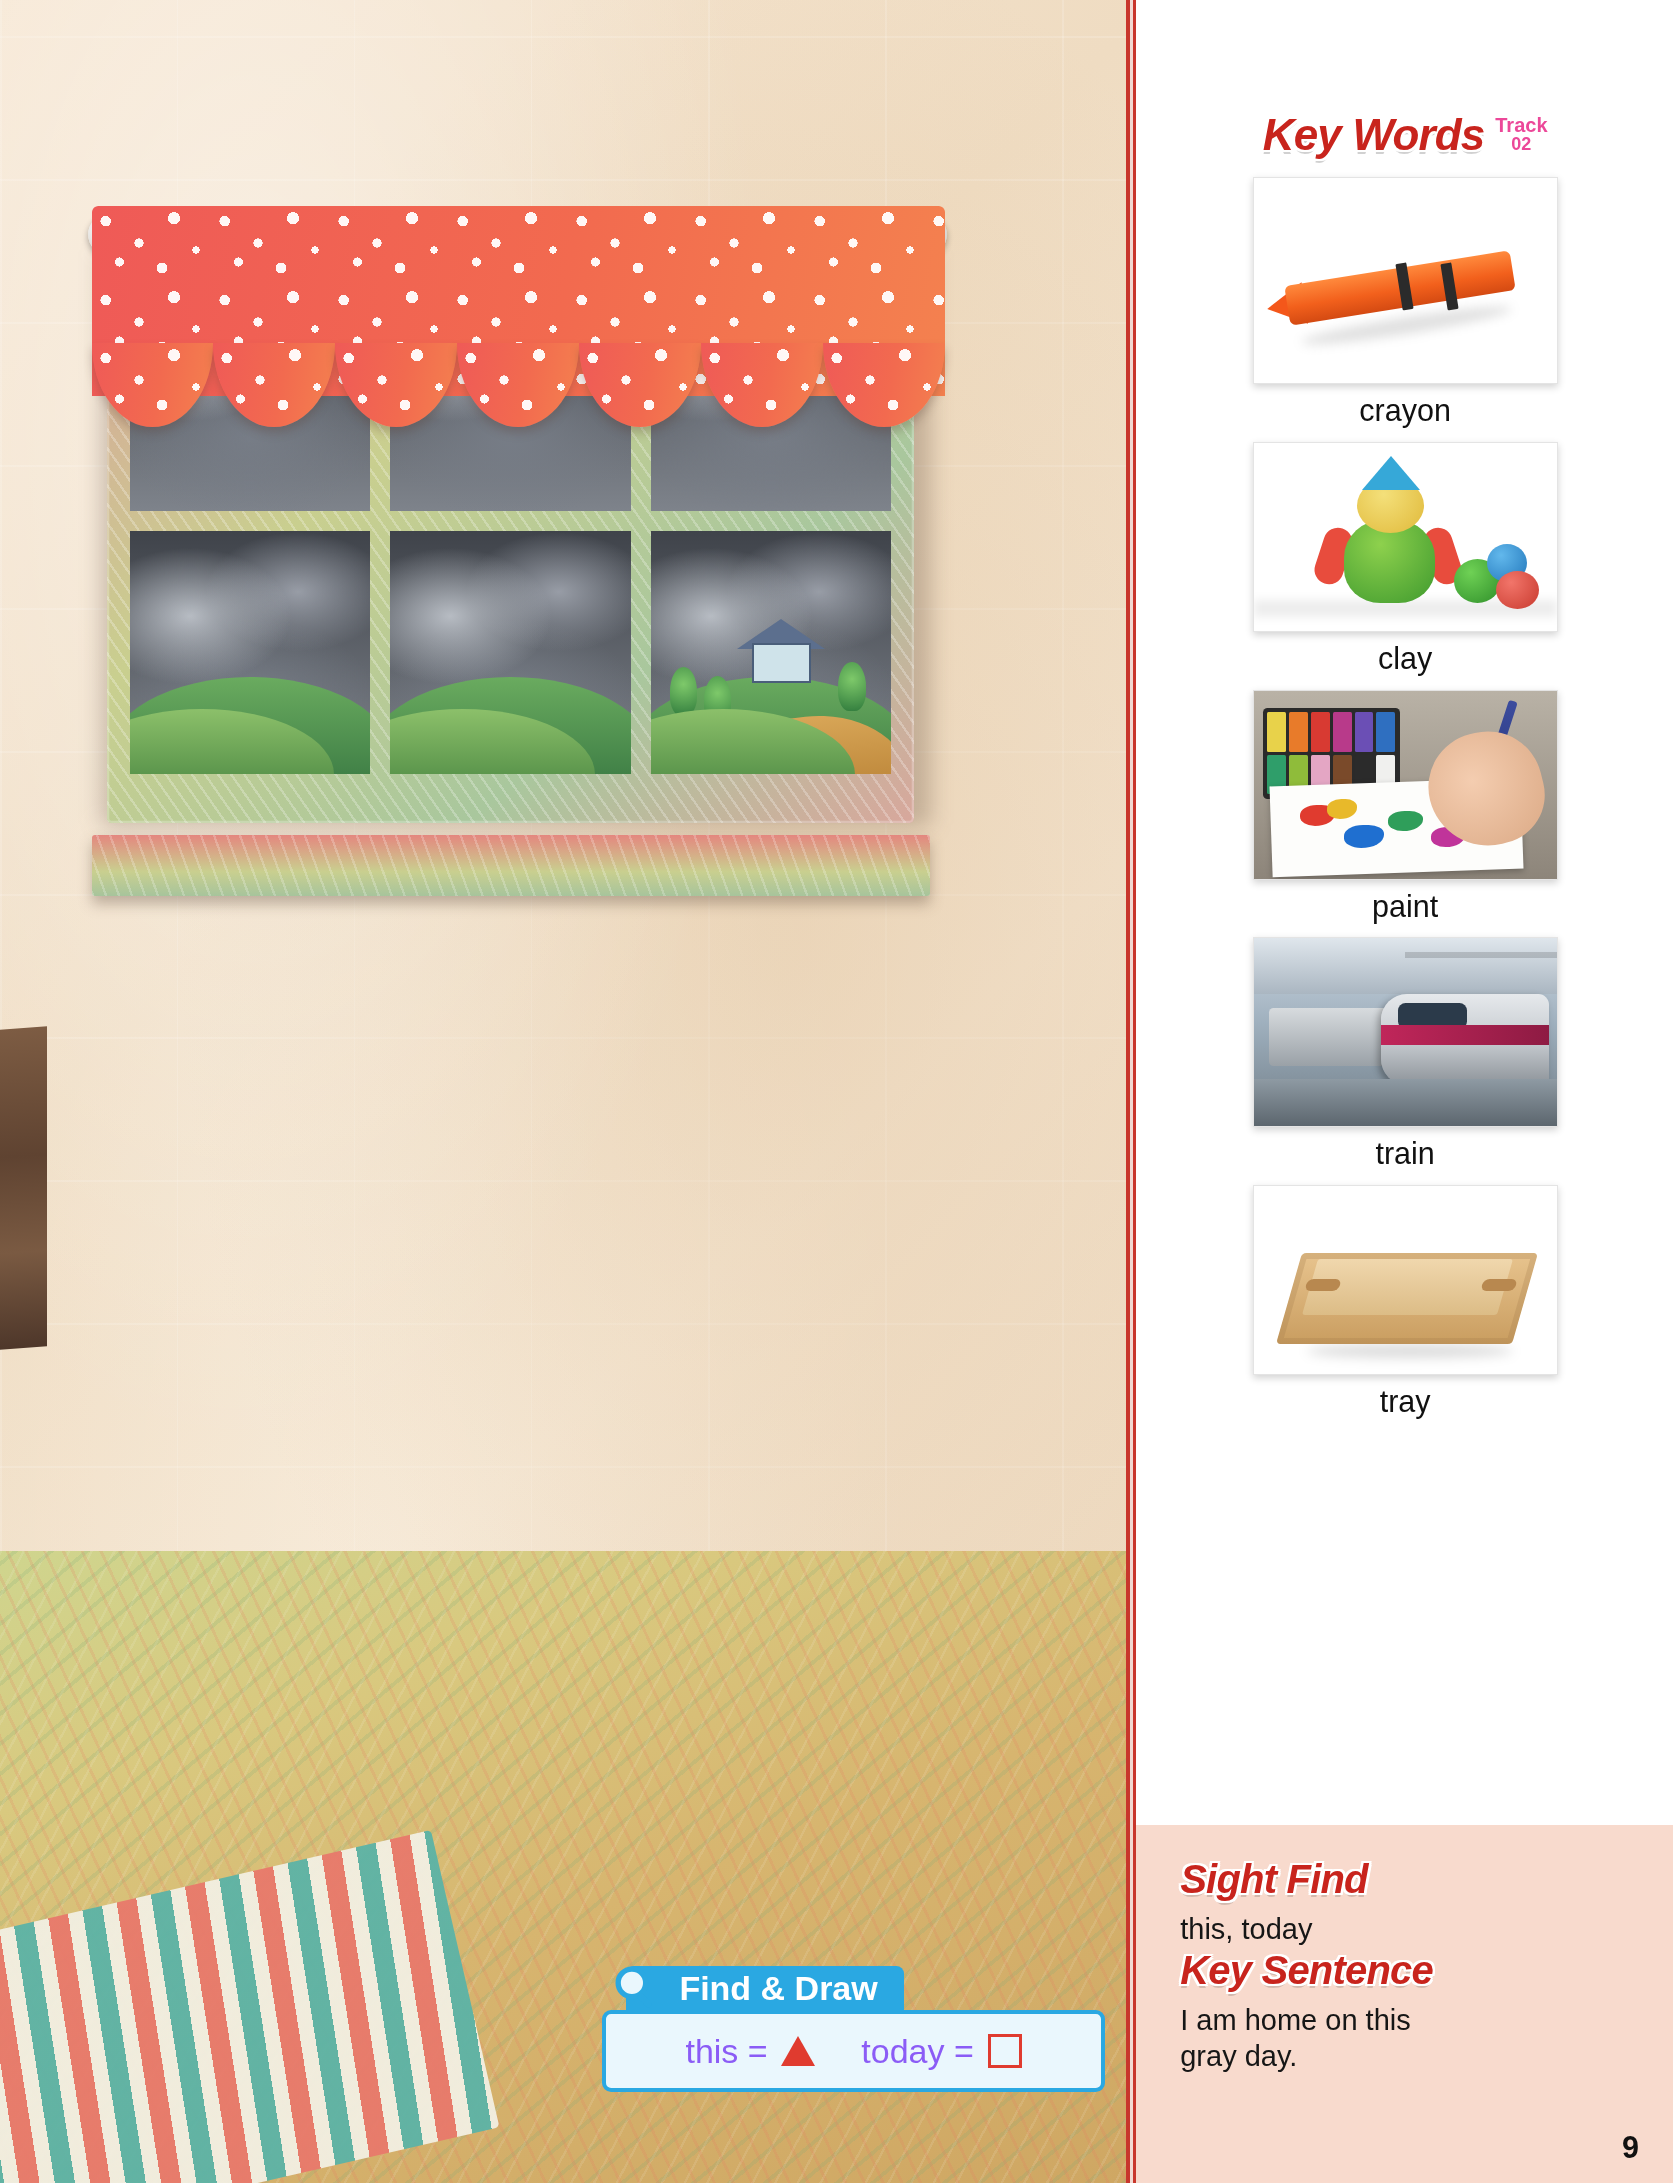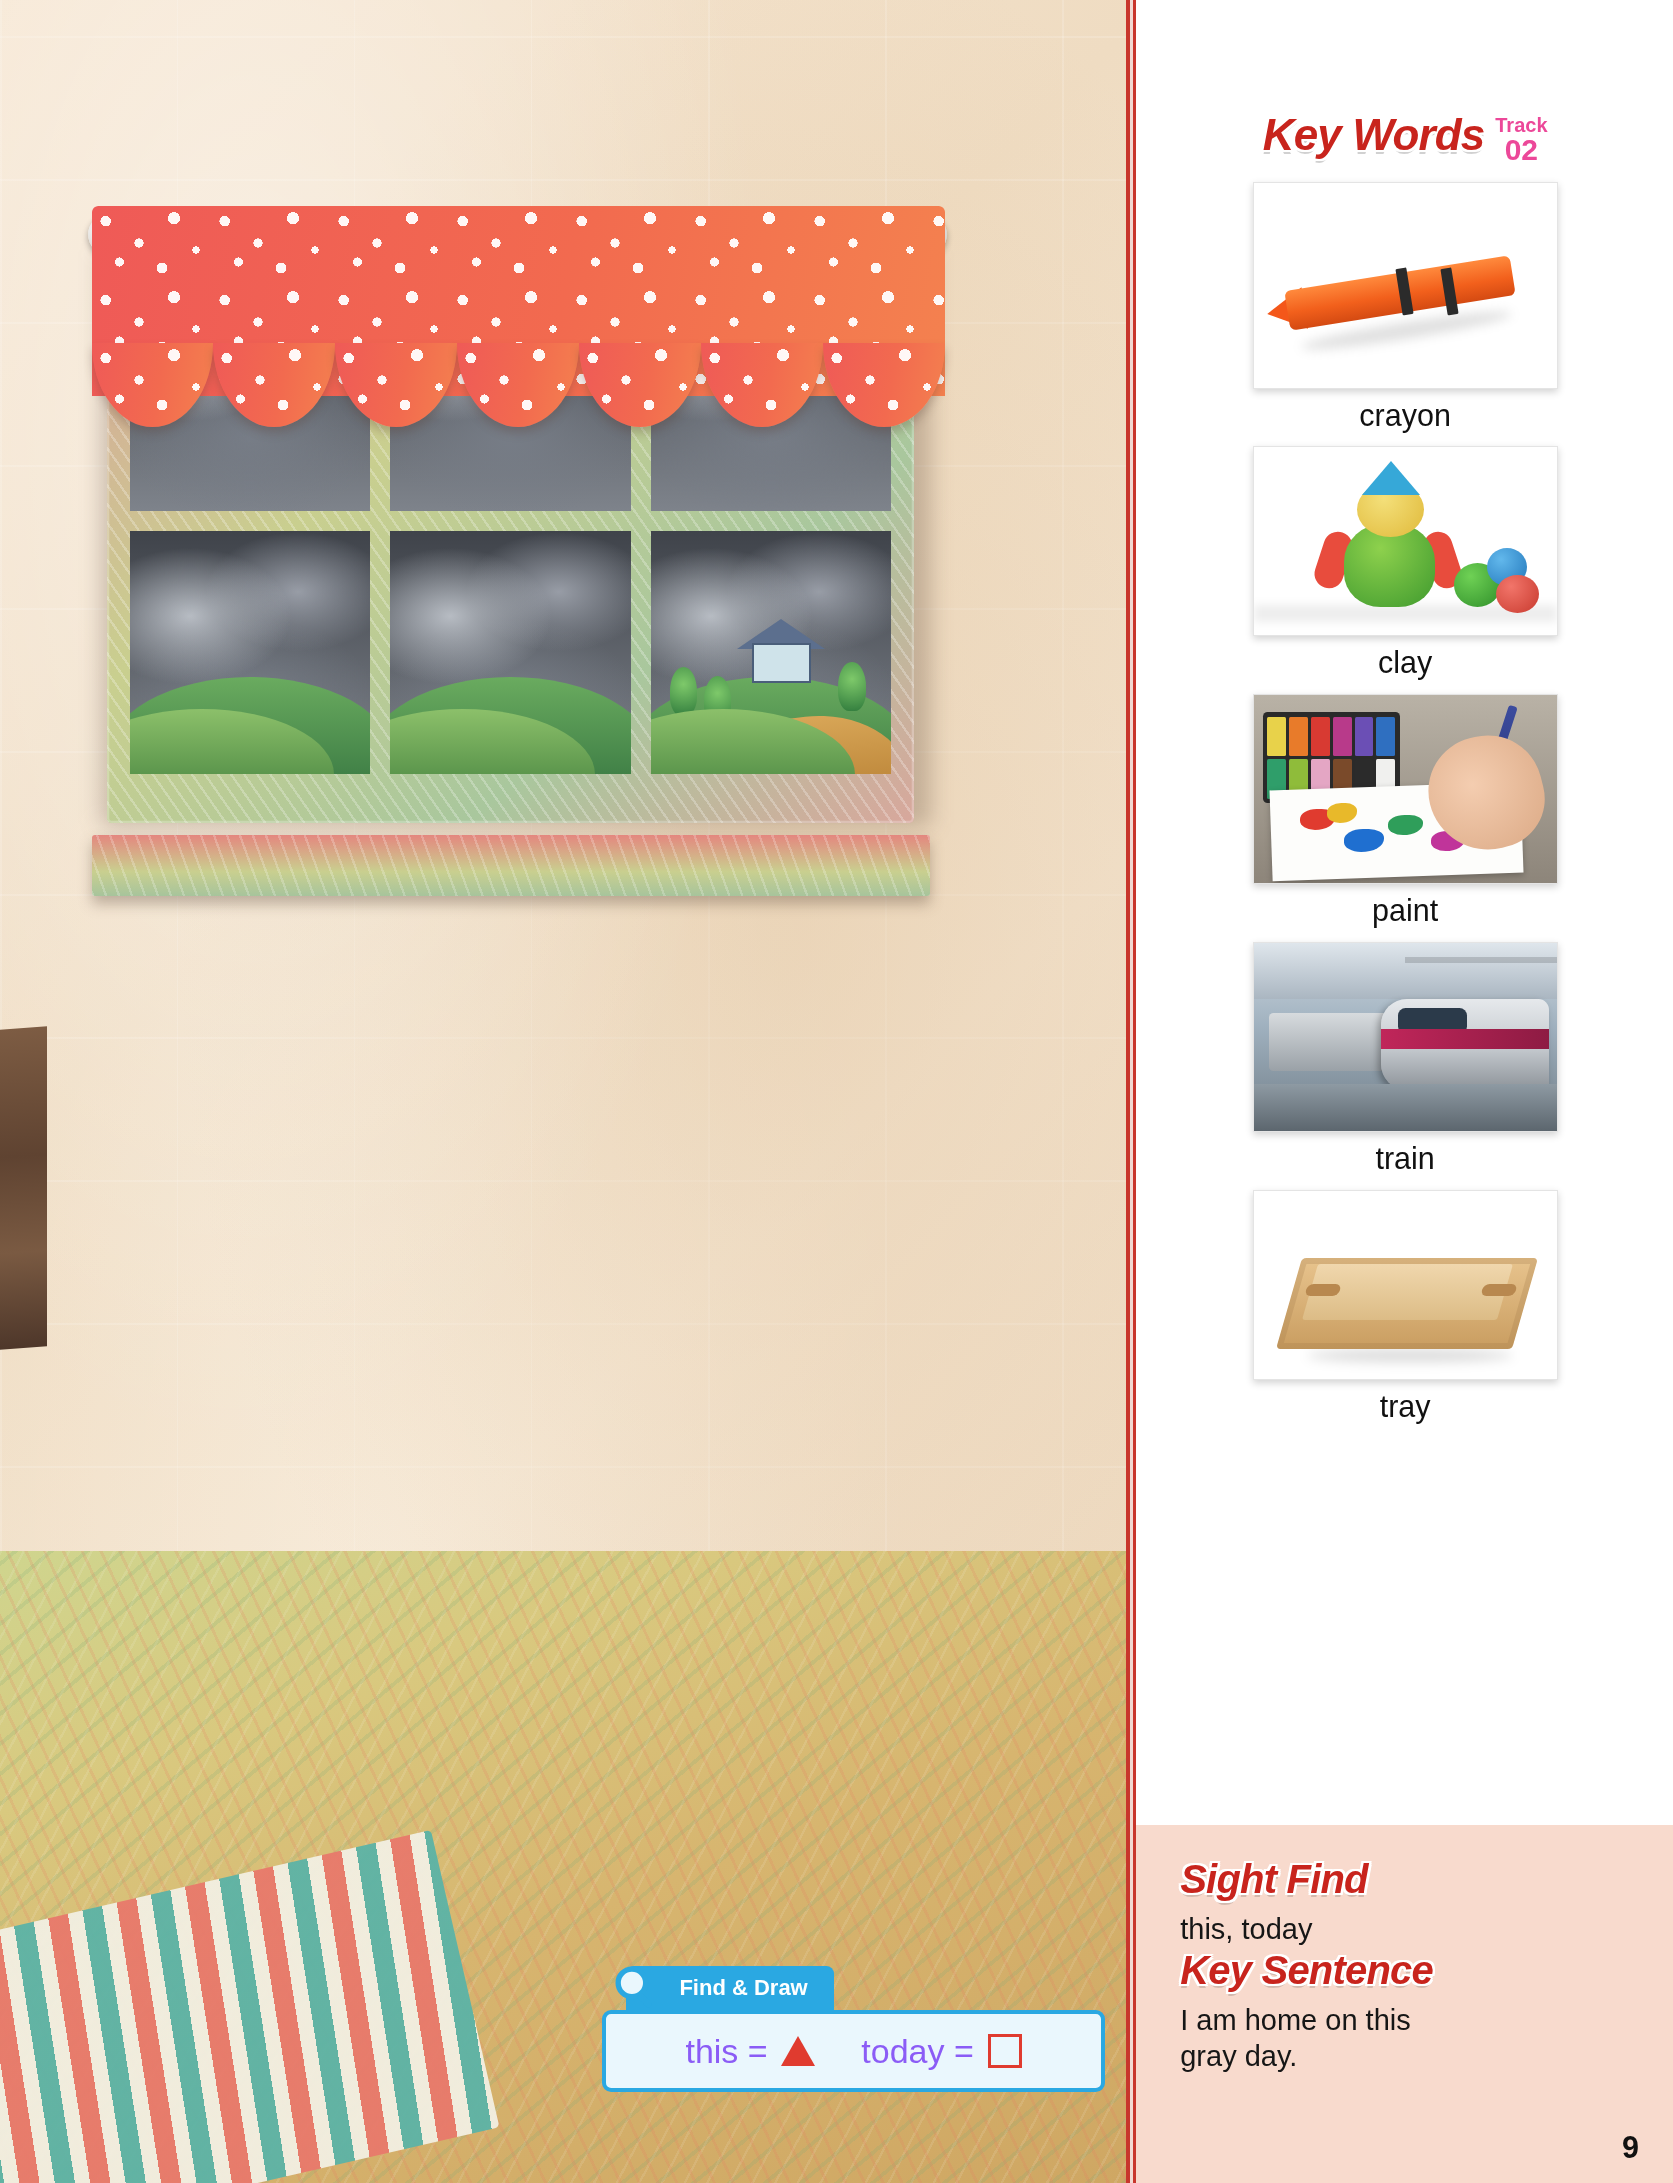--- a/index.html
+++ b/index.html
@@ -229,21 +229,21 @@
     width: 503px;
   }
   .fd-tab {
     position: relative;
     display: inline-flex; align-items: center;
     height: 44px;
     padding: 0 26px 0 53px;
     background: #2aa8e2;
     color: #fff;
     font-weight: bold;
-    font-size: 22px;
+    font-size: 34px;
     border-radius: 7.6px 7.6px 0 0;
     margin-left: 24.4px;
   }
   .fd-magnifier {
     position: absolute;
     left: -17px; top: -6.1px;
     width: 55px; height: 55px;
   }
   .fd-body {
     background: #eaf7fd;
@@ -300,21 +300,21 @@
       0 3.8px 0 rgba(0,0,0,0.18);
   }
   .track-badge {
     margin-top: 4.6px;
     text-align: center;
     color: #ec4899;
     font-weight: bold;
     line-height: 1.0;
   }
   .track-badge .t1 { font-size: 20px; }
-  .track-badge .t2 { font-size: 30px; }
+  .track-badge .t2 { font-size: 18px; }
 
   .kw-list {
     flex: 0 0 auto;
     display: flex; flex-direction: column; align-items: center;
     gap: 10.7px;
     justify-content: center;
   }
   .kw-item { width: 305px; text-align: center; }
   .kw-card {
     width: 305px; height: 207px;

